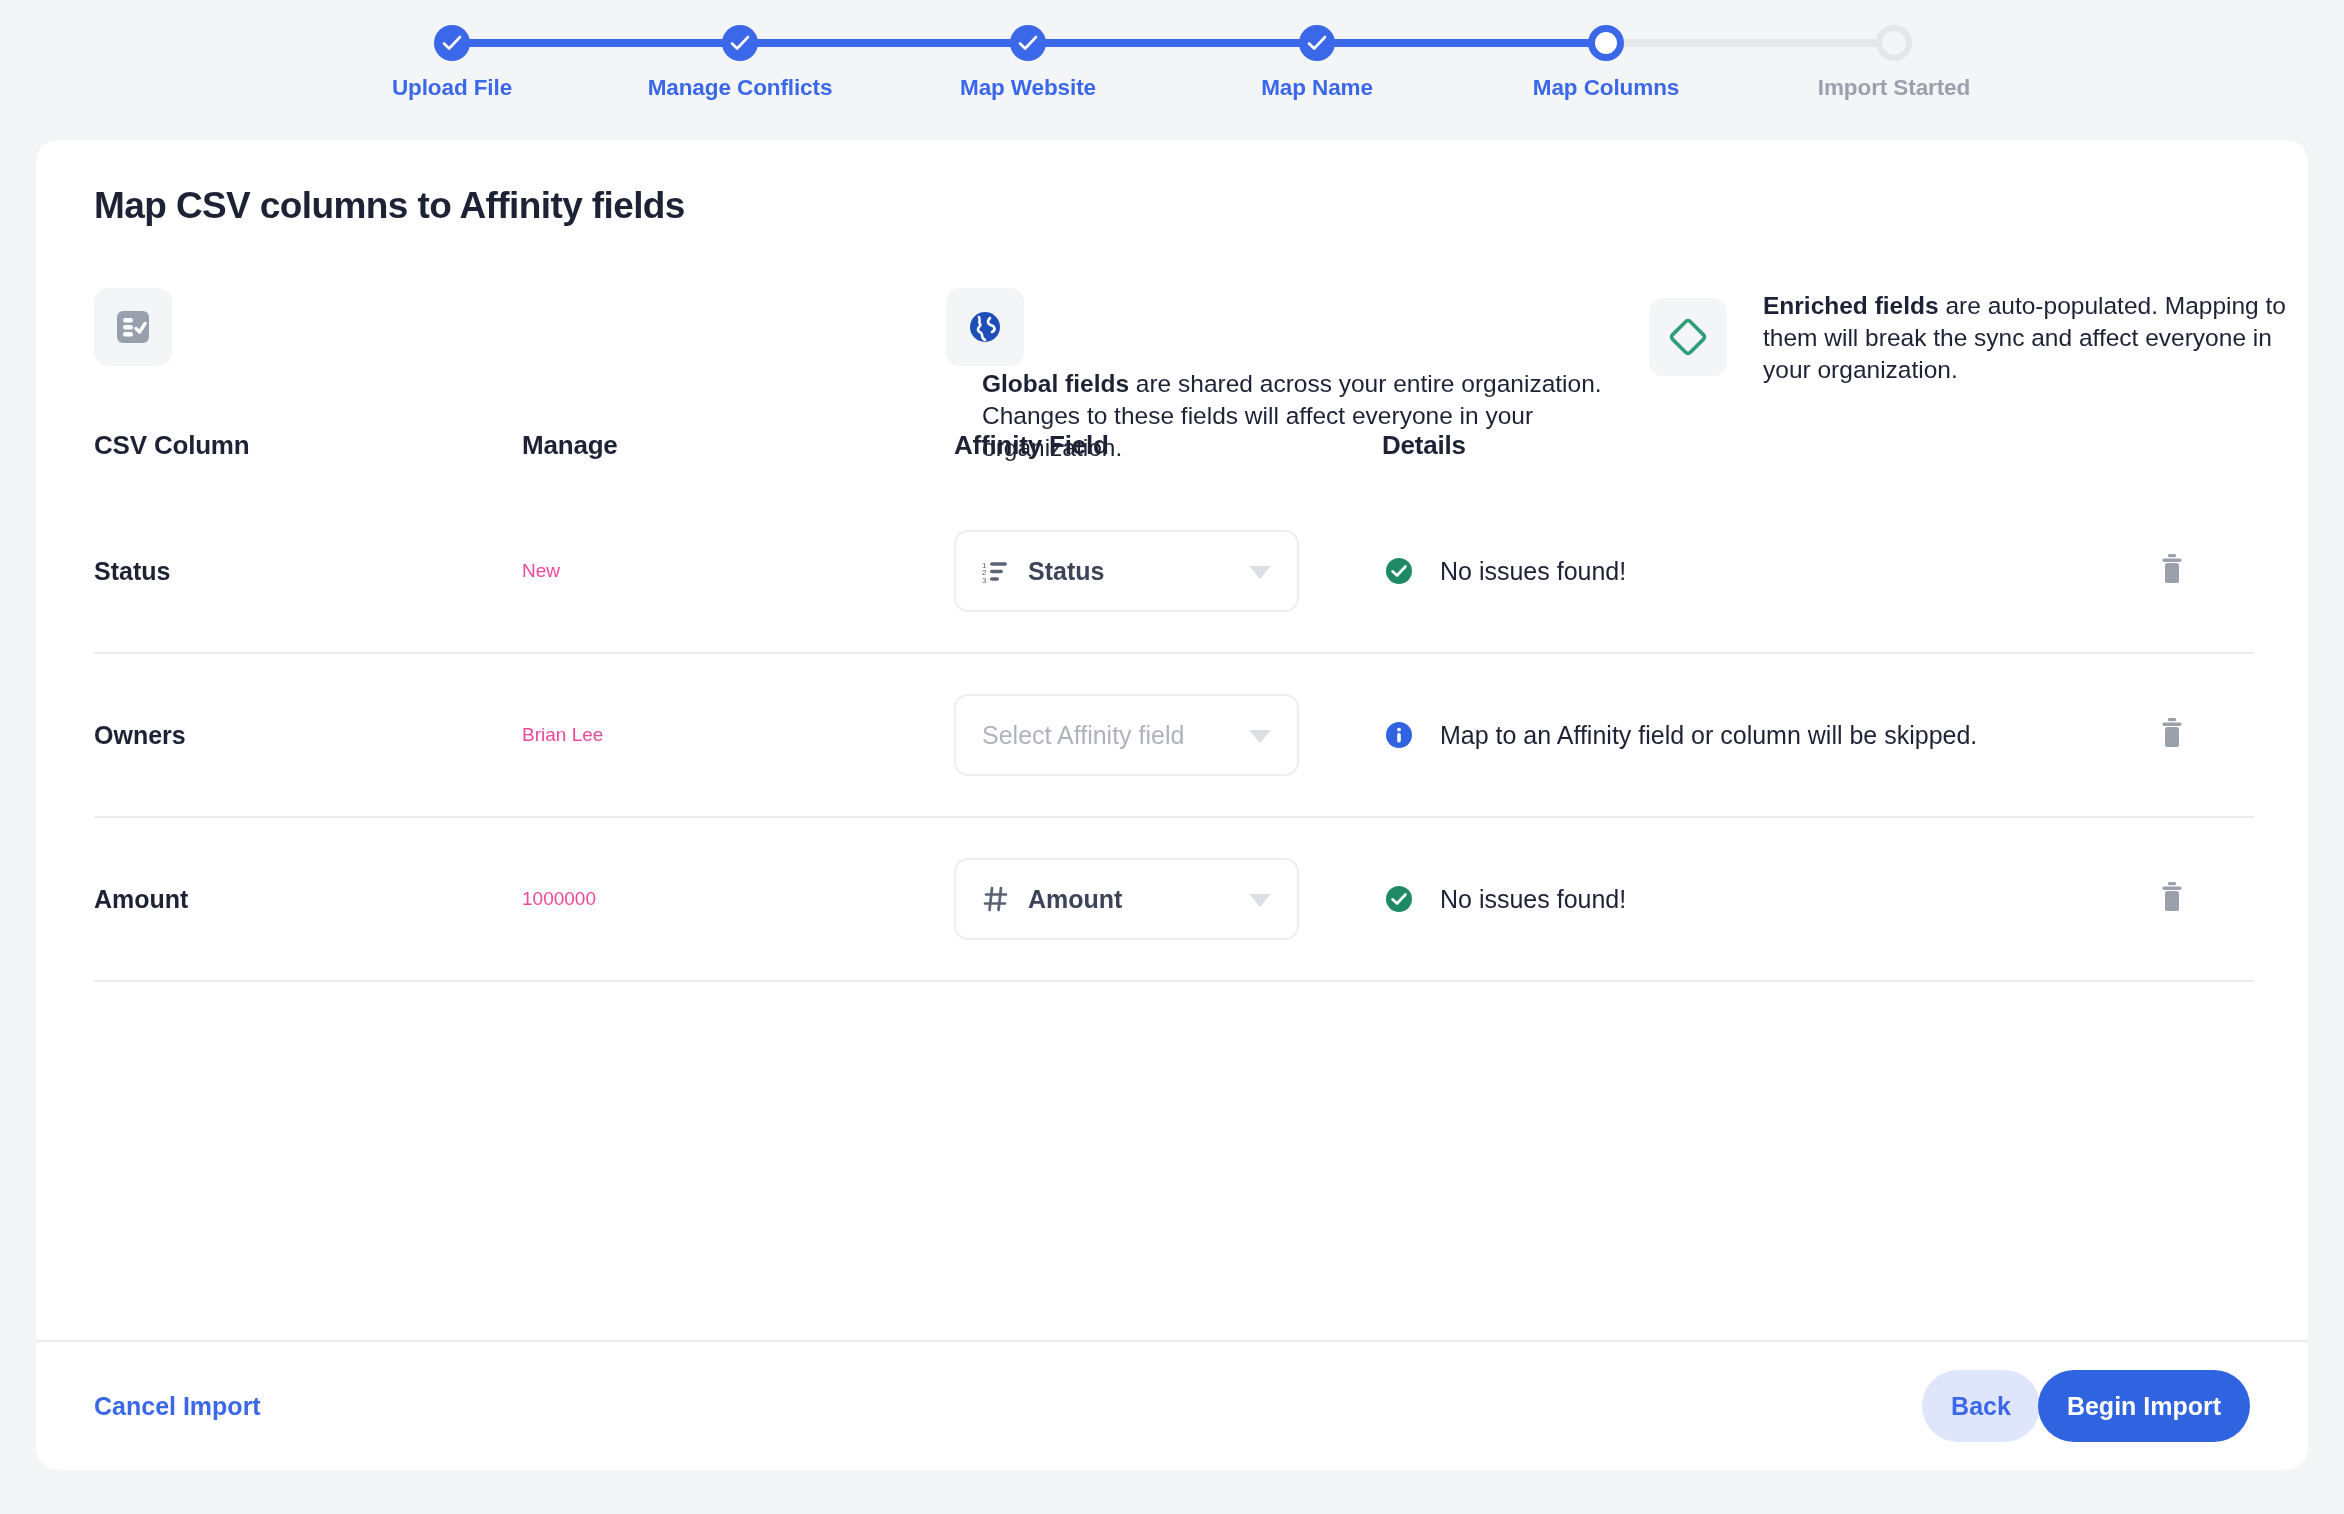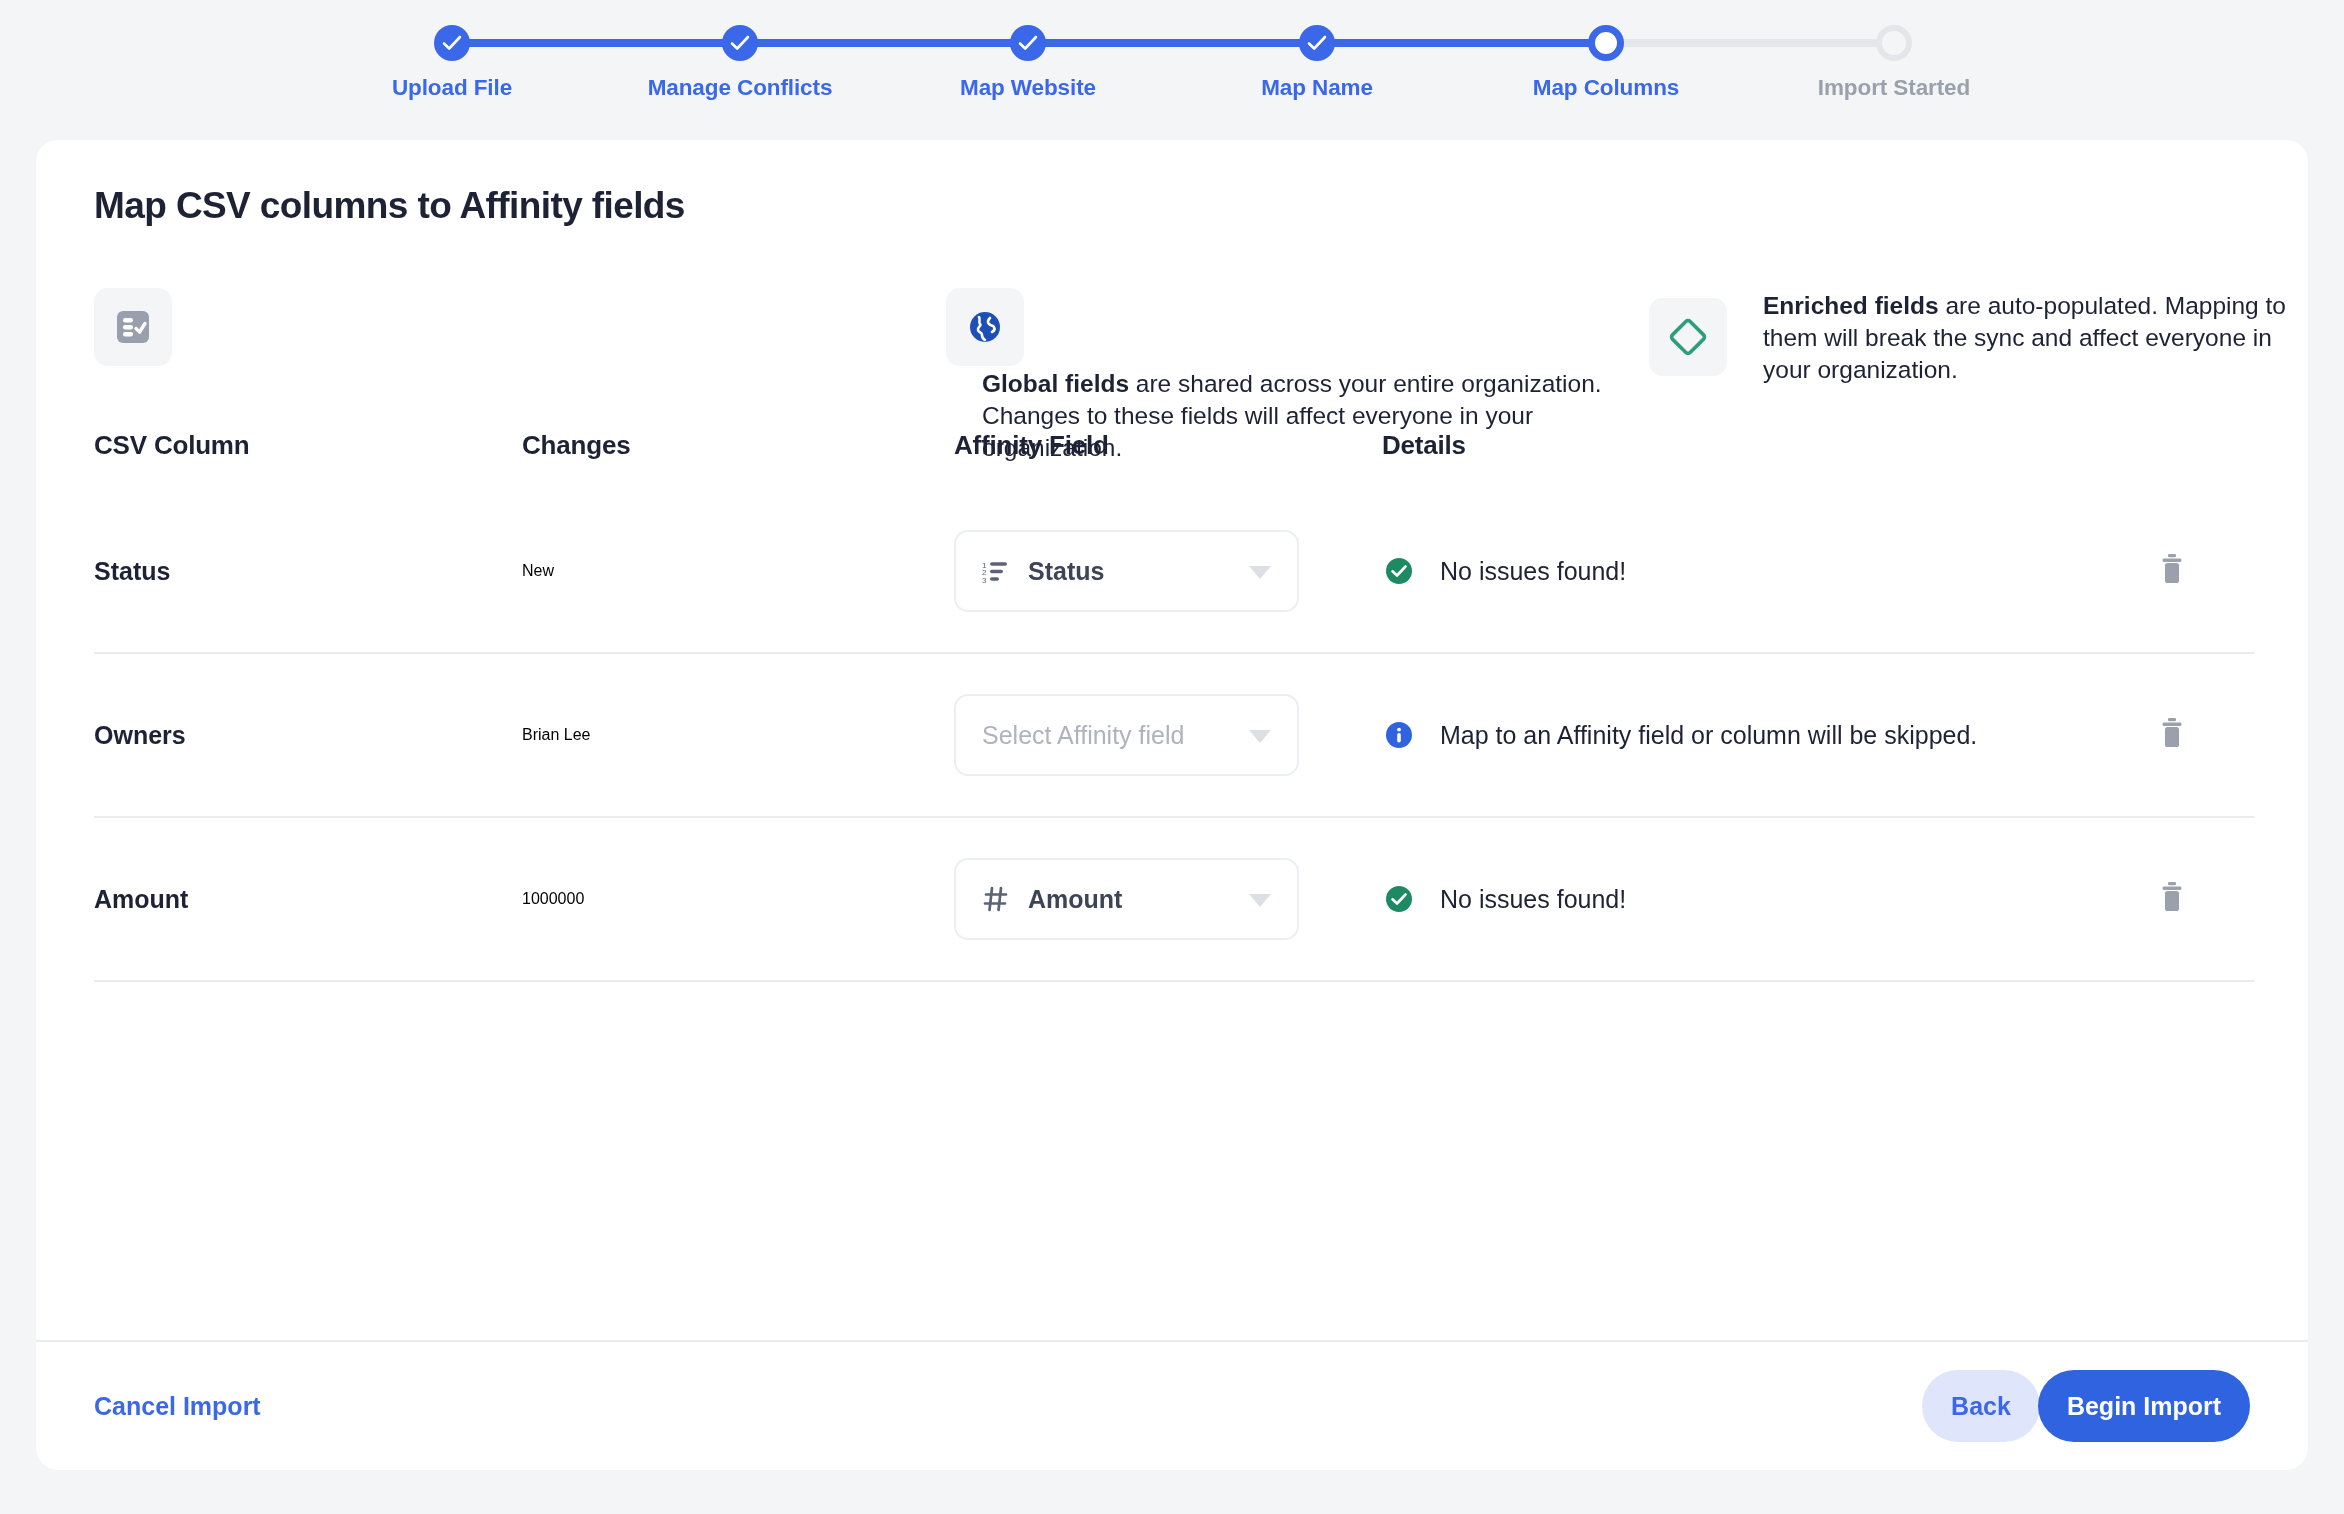--- a/index.html
+++ b/index.html
@@ -111,21 +111,21 @@
   }
 
   .trow {
     position: relative;
     height: 164px;
     border-bottom: 2px solid #eaecef;
   }
   .trow .cell { position: absolute; top: 50%; transform: translateY(-50%); }
 
   .csv-name  { font-size: 25px; font-weight: bold; color: #1d2235; }
-  .preview   { font-size: 16px; color: #000000; }
+  .preview   { font-size: 19px; color: #ec4899; }
 
   .select {
     width: 345px; height: 82px;
     background: #fff;
     border: 2px solid #eceef1;
     border-radius: 14px;
     display: flex; align-items: center;
     padding: 0 0 0 26px;
     position: relative;
   }
@@ -270,21 +270,21 @@
       <div class="info-text">
         <b>Enriched fields</b><span> are auto-populated. Mapping to them will break the sync and affect everyone in your organization.</span>
       </div>
     </div>
   </div>
 
   <div class="table">
 
     <div class="thead">
       <span class="col-csv">CSV Column</span>
-      <span class="col-preview">Changes</span>
+      <span class="col-preview">Manage</span>
       <span class="col-field">Affinity Field</span>
       <span class="col-details">Details</span>
     </div>
 
     <div class="trow">
       <div class="cell col-csv csv-name">Status</div>
       <div class="cell col-preview preview">New</div>
 
       <div class="cell col-field">
         <div class="select">

